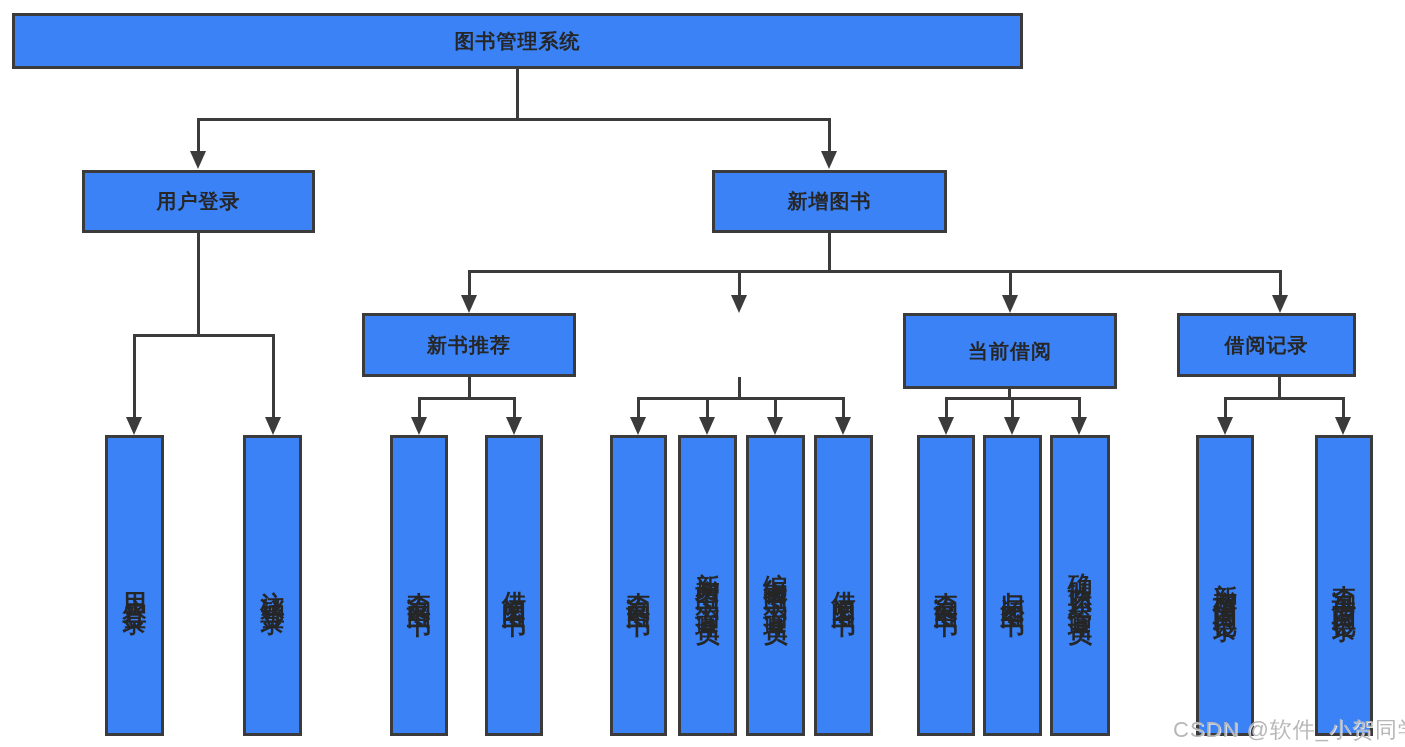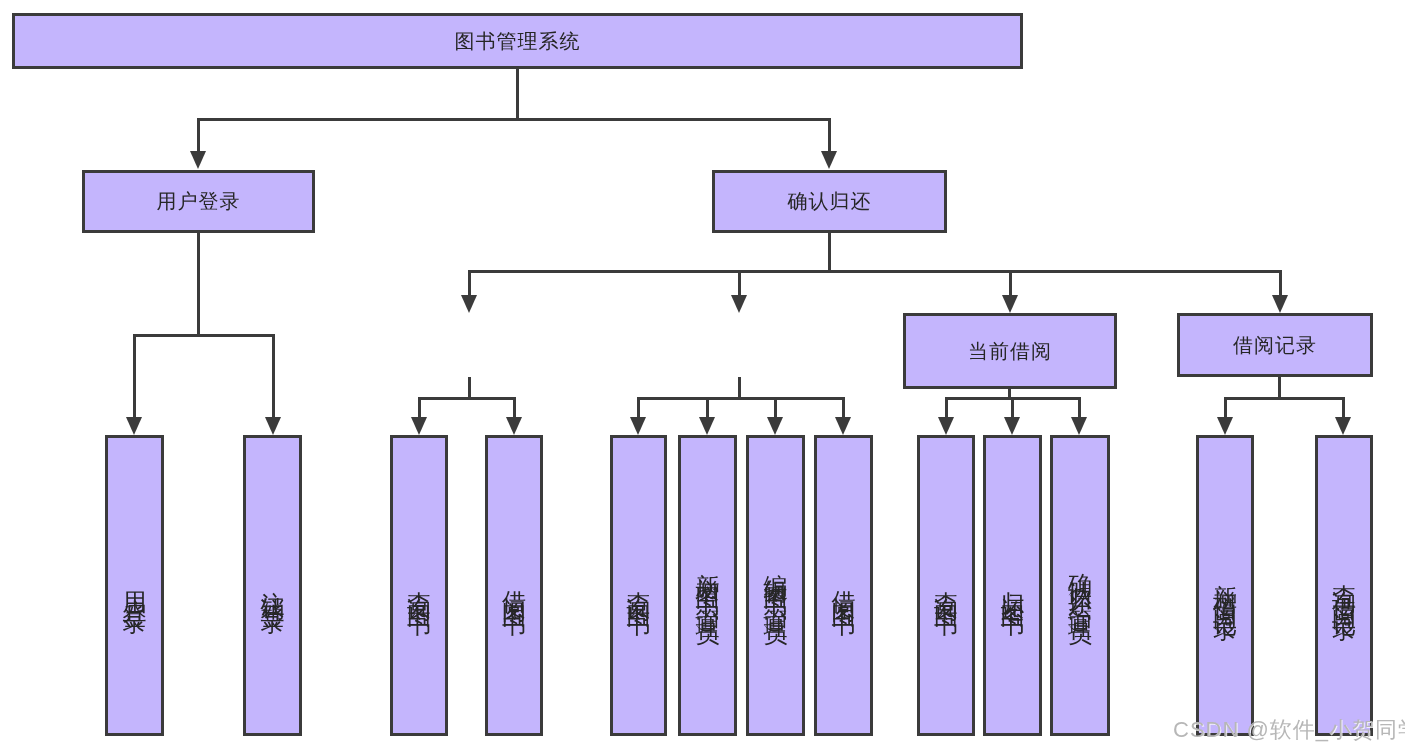--- a/index.html
+++ b/index.html
@@ -12,27 +12,28 @@
   .canvas{
     position:relative;
     width:1405px;height:747px;
     background:var(--bg);
     font-family:"Liberation Sans","DejaVu Sans",sans-serif;
     color:var(--text);
     overflow:hidden;
   }
   .box{
     position:absolute;
-    background:#c4b5fd;
+    background:#3b82f6;
     border:3px solid var(--line);
     box-sizing:border-box;
     display:flex;align-items:center;justify-content:center;
     font-size:20px;letter-spacing:1px;
     color:var(--text);
     z-index:2;
+    font-weight:bold;
   }
   .vbox span{
     writing-mode:vertical-lr;
     text-orientation:mixed;
     font-size:24px;
     line-height:1;
     letter-spacing:7px;
     white-space:nowrap;
   }
   .hl{position:absolute;height:3px;background:var(--line);z-index:1;}
@@ -63,42 +64,43 @@
   <div class="box" style="left:12px;top:13px;width:1011px;height:56px">图书管理系统</div>
 
   <div class="vl" style="left:516px;top:69px;height:50px"></div>
   <div class="hl" style="left:197px;top:118px;width:634px"></div>
   <div class="vl" style="left:197px;top:118px;height:35px"></div>
   <div class="vl" style="left:828px;top:118px;height:35px"></div>
   <div class="ar" style="left:190px;top:151px"></div>
   <div class="ar" style="left:821px;top:151px"></div>
 
   <div class="box" style="left:82px;top:170px;width:233px;height:63px">用户登录</div>
-  <div class="box" style="left:712px;top:170px;width:235px;height:63px">确认归还</div>
+  <div class="box" style="left:712px;top:170px;width:235px;height:63px">新增图书</div>
 
   <div class="vl" style="left:197px;top:233px;height:103px"></div>
   <div class="hl" style="left:133px;top:334px;width:141px"></div>
   <div class="vl" style="left:133px;top:334px;height:84px"></div>
   <div class="vl" style="left:272px;top:334px;height:84px"></div>
   <div class="ar" style="left:126px;top:417px"></div>
   <div class="ar" style="left:265px;top:417px"></div>
 
   <div class="vl" style="left:828px;top:233px;height:40px"></div>
   <div class="hl" style="left:468px;top:270px;width:814px"></div>
   <div class="vl" style="left:468px;top:270px;height:28px"></div>
   <div class="vl" style="left:738px;top:270px;height:28px"></div>
   <div class="vl" style="left:1009px;top:270px;height:28px"></div>
   <div class="vl" style="left:1279px;top:270px;height:28px"></div>
   <div class="ar" style="left:461px;top:295px"></div>
   <div class="ar" style="left:731px;top:295px"></div>
   <div class="ar" style="left:1002px;top:295px"></div>
   <div class="ar" style="left:1272px;top:295px"></div>
 
+  <div class="box" style="left:362px;top:313px;width:214px;height:64px">新书推荐</div>
   <div class="box" style="left:903px;top:313px;width:214px;height:76px">当前借阅</div>
-  <div class="box" style="left:1177px;top:313px;width:196px;height:64px">借阅记录</div>
+  <div class="box" style="left:1177px;top:313px;width:179px;height:64px">借阅记录</div>
 
   <div class="vl" style="left:468px;top:377px;height:22px"></div>
   <div class="hl" style="left:418px;top:397px;width:98px"></div>
   <div class="vl" style="left:418px;top:397px;height:22px"></div>
   <div class="vl" style="left:513px;top:397px;height:22px"></div>
   <div class="ar" style="left:411px;top:417px"></div>
   <div class="ar" style="left:506px;top:417px"></div>
 
   <div class="vl" style="left:738px;top:377px;height:22px"></div>
   <div class="hl" style="left:637px;top:397px;width:208px"></div>

